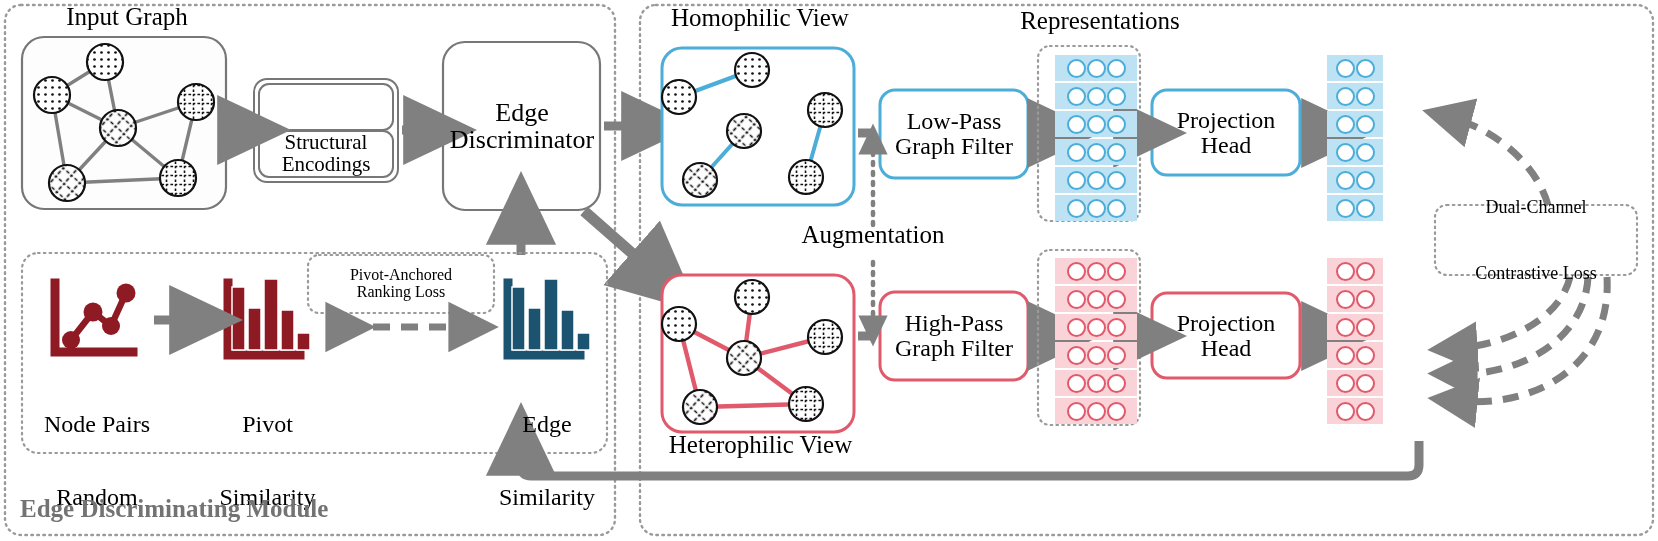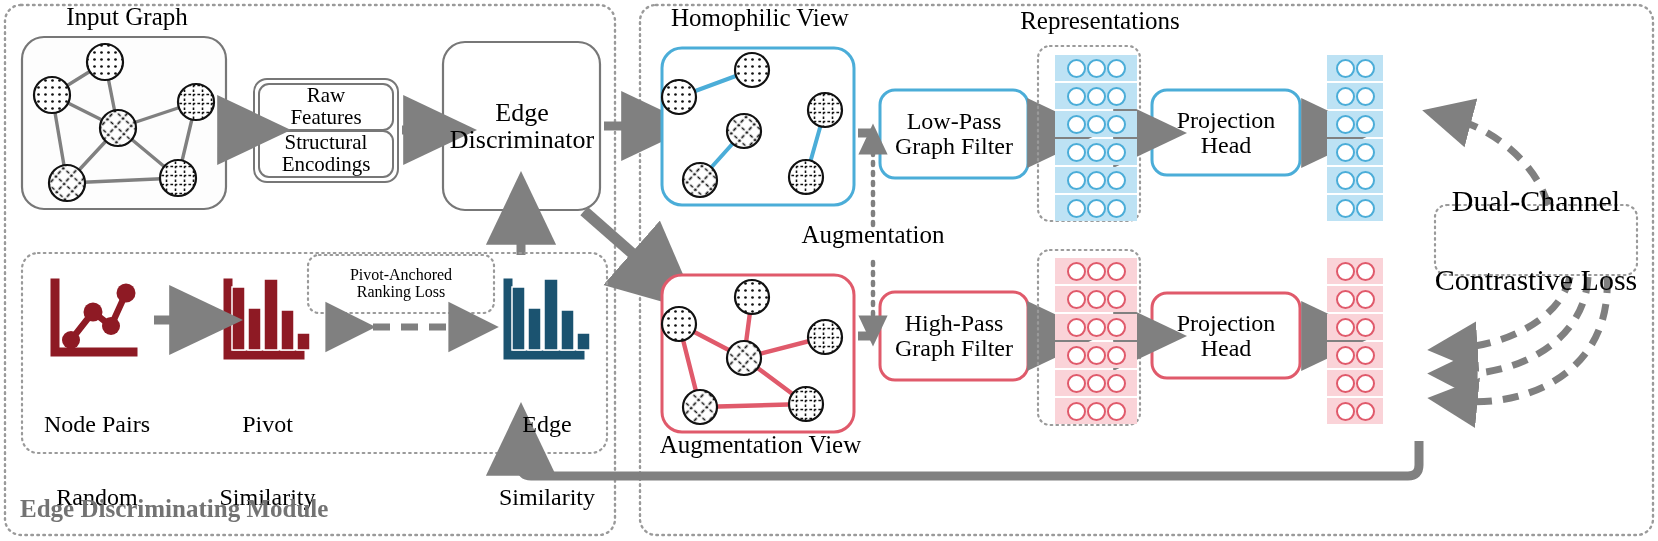--- a/index.html
+++ b/index.html
@@ -256,24 +256,20 @@
     <g fill="none" stroke="#808080" stroke-width="7" stroke-dasharray="16 11" stroke-linecap="butt">
       <path d="M1548,205 C1535,160 1490,128 1452,118" marker-end="url(#ahd)"></path>
       <path d="M1570,277 C1560,320 1505,345 1458,348" marker-end="url(#ahd)"></path>
       <path d="M1588,277 C1585,340 1520,375 1458,374" marker-end="url(#ahd)"></path>
       <path d="M1607,277 C1612,370 1530,408 1458,401" marker-end="url(#ahd)"></path>
     </g>
   </svg>
 
   <div class="txt" style="left:32px;top:4px;width:190px;font-size:25px;">Input Graph</div>
 
-  <div class="txt boxtext" style="left:259px;top:84px;width:134px;height:46px;font-size:21px;flex-direction:column;">
-    <span>Raw</span>
-    <span>Features</span>
-  </div>
   <div class="txt boxtext" style="left:259px;top:131px;width:134px;height:46px;font-size:21px;flex-direction:column;">
     <span>Structural</span>
     <span>Encodings</span>
   </div>
 
   <div class="txt boxtext" style="left:437px;top:42px;width:170px;height:168px;font-size:26px;flex-direction:column;">
     <span>Edge</span>
     <span>Discriminator</span>
   </div>
 
@@ -294,21 +290,21 @@
 
   <div class="txt" style="left:467px;top:363px;width:160px;font-size:24px;">
     <div>Edge</div>
     <div>Similarity</div>
   </div>
 
   <div class="bold-label abs" style="left:20px;top:495px;font-size:25px;">Edge Discriminating Module</div>
 
   <div class="txt" style="left:655px;top:5px;width:210px;font-size:25px;">Homophilic View</div>
 
-  <div class="txt" style="left:653px;top:432px;width:215px;font-size:25px;">Augmentation View</div>
+  <div class="txt" style="left:653px;top:432px;width:215px;font-size:25px;">Heterophilic View</div>
 
   <div class="txt" style="left:778px;top:222px;width:190px;font-size:25px;">Augmentation</div>
 
   <div class="txt" style="left:1000px;top:8px;width:200px;font-size:25px;">Representations</div>
 
   <div class="txt boxtext" style="left:880px;top:90px;width:148px;height:88px;font-size:24px;flex-direction:column;text-align:right;">
     <span>Low-Pass</span>
     <span>Graph Filter</span>
   </div>
   <div class="txt boxtext" style="left:880px;top:292px;width:148px;height:88px;font-size:24px;flex-direction:column;">
@@ -318,21 +314,21 @@
 
   <div class="txt boxtext" style="left:1152px;top:90px;width:148px;height:85px;font-size:24px;flex-direction:column;">
     <span>Projection</span>
     <span>Head</span>
   </div>
   <div class="txt boxtext" style="left:1152px;top:293px;width:148px;height:85px;font-size:24px;flex-direction:column;">
     <span>Projection</span>
     <span>Head</span>
   </div>
 
-  <div class="txt boxtext" style="left:1435px;top:205px;width:202px;height:70px;font-size:30px;flex-direction:column;gap:47px;">
+  <div class="txt boxtext" style="left:1435px;top:205px;width:202px;height:70px;font-size:18px;flex-direction:column;gap:47px;">
     <span>Dual-Channel</span>
     <span>Contrastive Loss</span>
   </div>
 
 
   <div class="abs" style="left:1055px;top:55px;">
       <div style="background: rgb(189, 226, 244); width: 82px; height: 26px; margin-bottom: 2px; display: flex; align-items: center; justify-content: center; gap: 1px;">
         <div style="width: 19px; height: 19px; border-radius: 50%; border: 2.6px solid rgb(75, 173, 216); background: rgb(255, 255, 255); box-sizing: border-box;"></div>
         <div style="width: 19px; height: 19px; border-radius: 50%; border: 2.6px solid rgb(75, 173, 216); background: rgb(255, 255, 255); box-sizing: border-box;"></div>
         <div style="width: 19px; height: 19px; border-radius: 50%; border: 2.6px solid rgb(75, 173, 216); background: rgb(255, 255, 255); box-sizing: border-box;"></div>

